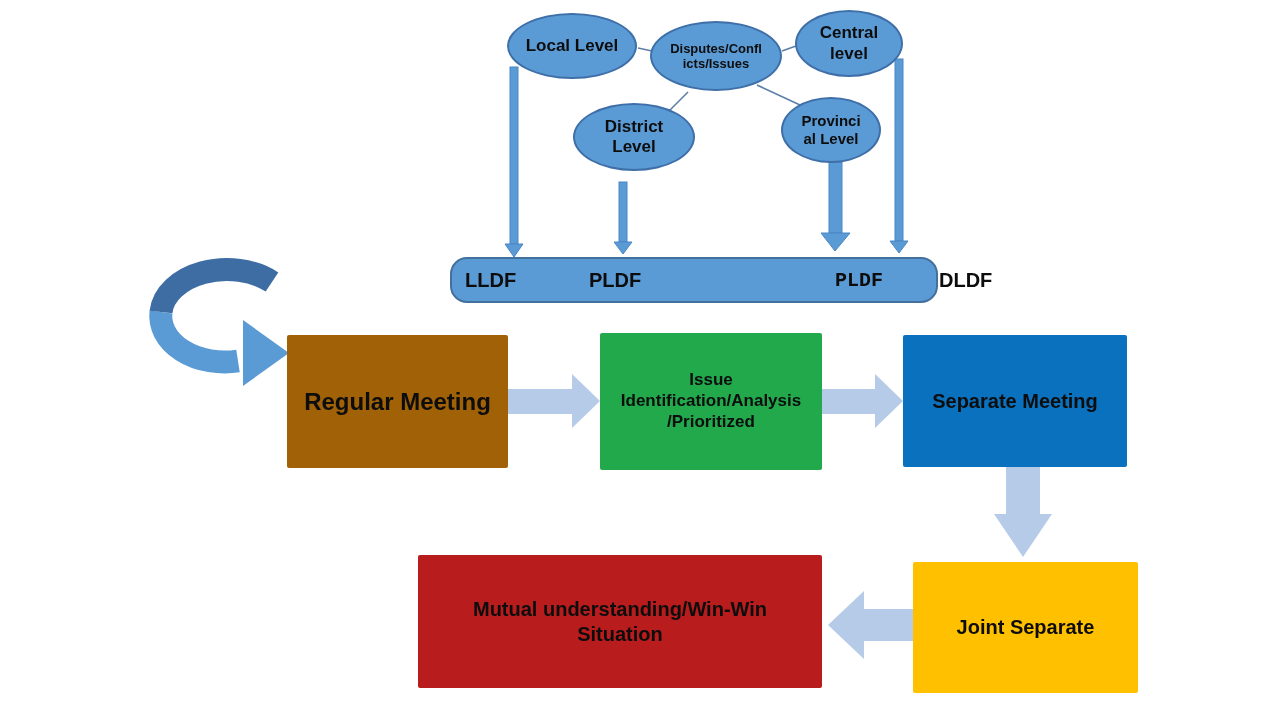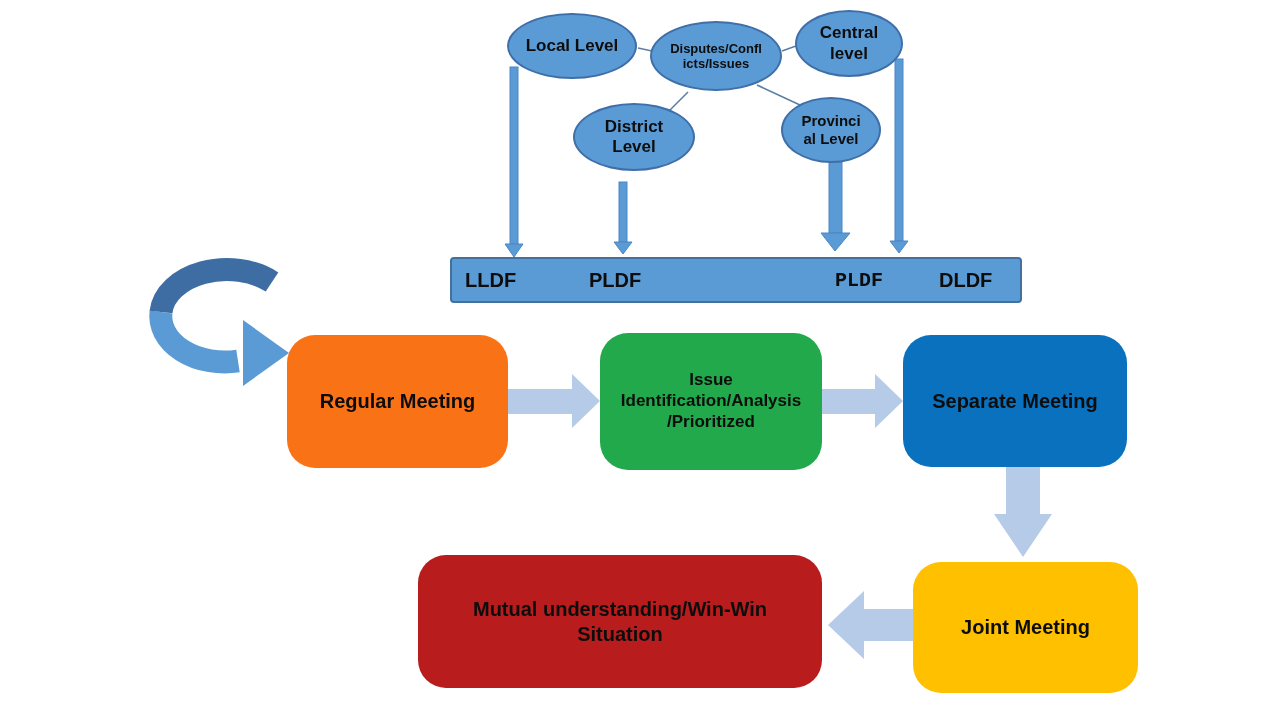--- a/index.html
+++ b/index.html
@@ -16,37 +16,37 @@
     text-align:center;font-weight:700;color:#0d0d0d;
     box-sizing:border-box;line-height:1.18;white-space:pre-line;
   }
   .e-local     {left:507px;top:13px;width:130px;height:66px;font-size:17px;}
   .e-disputes  {left:650px;top:21px;width:132px;height:70px;font-size:13px;}
   .e-central   {left:795px;top:10px;width:108px;height:67px;font-size:17px;}
   .e-district  {left:573px;top:103px;width:122px;height:68px;font-size:17px;}
   .e-provincial{left:781px;top:97px;width:100px;height:66px;font-size:15px;}
   
   .bar{
-    position:absolute;left:450px;top:257px;width:572px;height:46px;
-    background:#5B9BD5;border:2px solid #41719C;border-radius:4px;
+    position:absolute;left:450px;top:257px;width:488px;height:46px;
+    background:#5B9BD5;border:2px solid #41719C;border-radius:17px;
     box-sizing:border-box;
   }
   .bar-label{
     position:absolute;top:0;height:42px;display:flex;align-items:center;
     font-weight:700;font-size:20px;color:#0d0d0d;
   }
   .bl-0{left:13px;} .bl-1{left:137px;} .bl-2{left:383px;font-family:Liberation Mono, monospace;} .bl-3{left:487px;}
   
   .fbox{
-    position:absolute;border-radius:28px;
+    position:absolute;border-radius:2px;
     display:flex;align-items:center;justify-content:center;
     text-align:center;font-weight:700;color:#0d0d0d;
     white-space:pre-line;line-height:1.22;box-sizing:border-box;padding:8px;
   }
-  .b-regular {left:287px;top:335px;width:221px;height:133px;background:#f97316;font-size:20px;}
+  .b-regular {left:287px;top:335px;width:221px;height:133px;background:#a16207;font-size:24px;}
   .b-issue   {left:600px;top:333px;width:222px;height:137px;background:#21A94C;font-size:17px;}
   .b-separate{left:903px;top:335px;width:224px;height:132px;background:#0A71BE;font-size:20px;}
   .b-joint   {left:913px;top:562px;width:225px;height:131px;background:#FFC000;font-size:20px;}
   .b-mutual  {left:418px;top:555px;width:404px;height:133px;background:#b91c1c;font-size:20px;text-align:center;}
 </style>
 </head>
 <body>
 
 <div id="canvas">
 
@@ -116,20 +116,20 @@
   </div>
   <div class="fbox b-issue">
     <span>Issue
 Identification/Analysis
 /Prioritized</span>
   </div>
   <div class="fbox b-separate">
     <span>Separate Meeting</span>
   </div>
   <div class="fbox b-joint">
-    <span>Joint Meeting</span>
+    <span>Joint Separate</span>
   </div>
   <div class="fbox b-mutual">
     <span>Mutual understanding/Win-Win
 Situation</span>
   </div>
 
 </div>
 
 </body></html>

